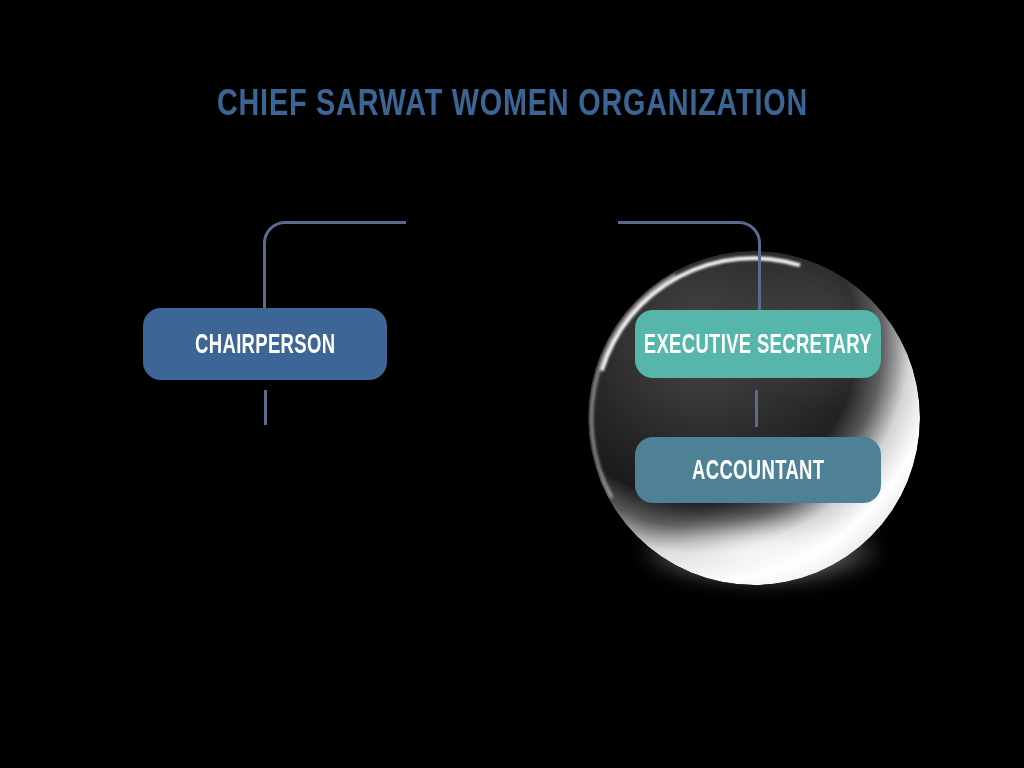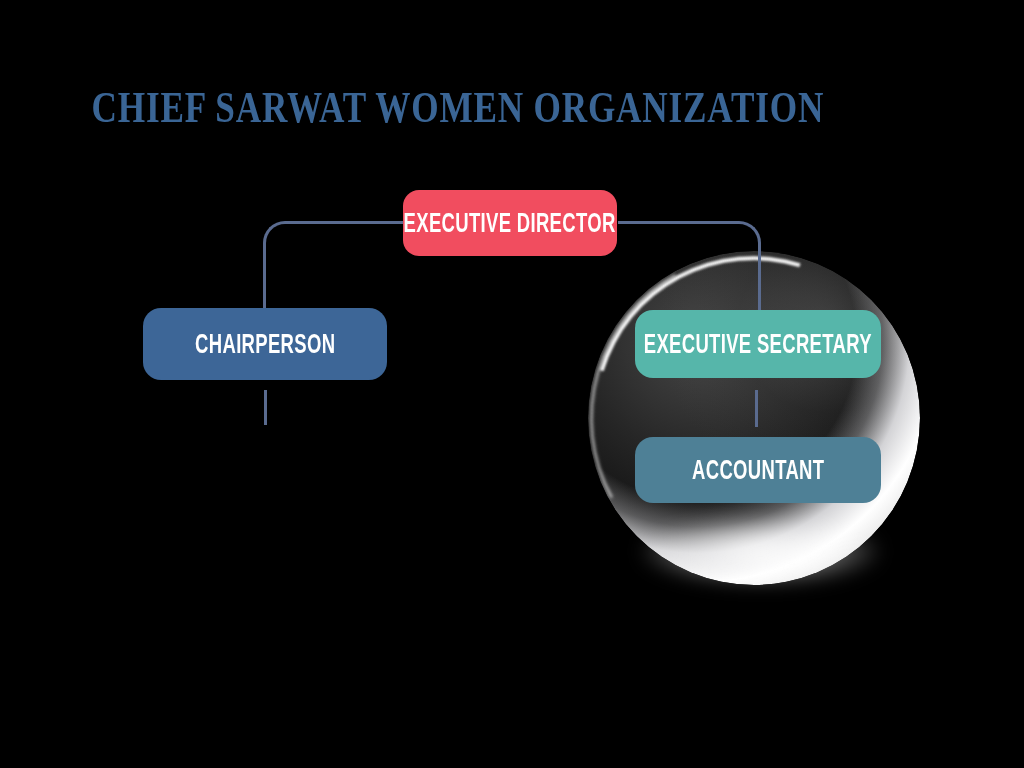--- a/index.html
+++ b/index.html
@@ -16,25 +16,25 @@
     width: 1024px;
     height: 768px;
   }
 
   
   .chart-title {
     position: absolute;
     top: 82px;
     left: 0;
     width: 100%;
-    font-size: 44px;
+    text-align: center;
+    font-size: 36px;
     font-weight: bold;
     letter-spacing: 1px;
     white-space: nowrap;
-    font-family: Liberation Serif, serif;
   }
   .chart-title .cond {
     display: inline-block;
     transform: scaleX(0.80);
     transform-origin: center;
   }
 
   
   .cond {
     display: inline-block;
@@ -211,23 +211,20 @@
       <div class="s-rim-left"></div>
     </div>
     <div class="s-bloom"></div>
   </div>
 
   <div class="connector" id="conn-ed-chairperson"></div>
   <div class="connector" id="conn-ed-secretary"></div>
   <div class="connector" id="conn-chairperson-board"></div>
   <div class="connector" id="conn-secretary-accountant"></div>
 
-  <div class="node" id="node-executive-director" style="background-color: rgb(241, 77, 95);">
-    <span class="cond node-label">EXECUTIVE DIRECTOR</span>
-  </div>
 
   <div class="node" id="node-chairperson" style="background-color: rgb(61, 102, 151);">
     <span class="cond node-label">CHAIRPERSON</span>
   </div>
 
   <div class="node" id="node-executive-secretary" style="background-color: rgb(86, 182, 170);">
     <span class="cond node-label">EXECUTIVE SECRETARY</span>
   </div>
 
   <div class="node" id="node-accountant" style="background-color: rgb(78, 128, 150);">

